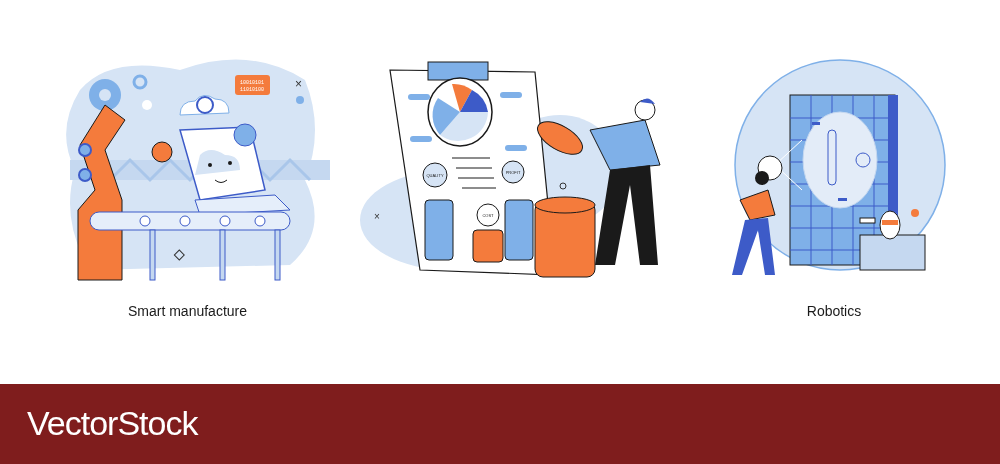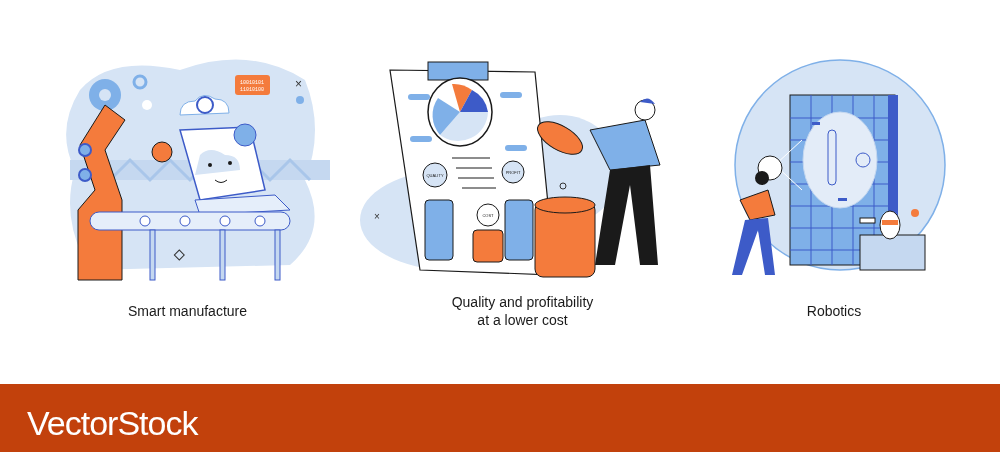--- a/index.html
+++ b/index.html
@@ -1,21 +1,21 @@
 <!DOCTYPE html>
 <html><head>
 <meta charset="utf-8">
 <style>
   * { box-sizing: border-box; margin: 0; padding: 0; }
   html, body { width: 1000px; height: 464px; overflow: hidden; background: #ffffff; }
   body { font-family: "Liberation Sans", sans-serif; position: relative; }
   .panel { position: absolute; top: 0; height: 384px; }
   .panel svg { position: absolute; }
   .caption { position: absolute; font-size: 14px; color: #1a1a1a; text-align: center; line-height: 18px; }
-  .footer { position: absolute; left: 0; top: 384px; width: 1000px; height: 68px; background: #c2410c; }
+  .footer { position: absolute; left: 0; top: 384px; width: 1000px; height: 80px; background: #7f1d1d; }
   .brand { position: absolute; left: 27px; top: 20px; font-size: 34px; color: #ffffff; letter-spacing: -1px; }
   .ref { position: absolute; right: 28px; top: 29px; font-size: 22px; color: #ffffff; letter-spacing: -0.5px; }
 </style>
 </head>
 <body>
 
 <div class="panel" style="left:50px;width:280px;">
   <svg width="280" height="240" viewBox="0 0 280 240" style="left:0;top:50px;">
     <path d="M30 40 Q60 5 130 20 Q200 -5 255 30 Q275 80 255 130 Q280 180 240 215 L40 220 Q10 170 25 120 Q5 80 30 40Z" fill="#d6e4f5"></path>
     <circle cx="55" cy="45" r="16" fill="#7fb0e8"></circle>
@@ -88,24 +88,20 @@
     <rect x="175" y="152" width="60" height="75" rx="8" fill="#f47b3c" stroke="#1a1a1a"></rect>
     <ellipse cx="205" cy="155" rx="30" ry="8" fill="#f47b3c" stroke="#1a1a1a"></ellipse>
     <ellipse cx="200" cy="88" rx="25" ry="12" fill="#f47b3c" stroke="#1a1a1a" transform="rotate(30 200 88)"></ellipse>
     <path d="M230 80 L285 70 L300 115 L250 120 Z" fill="#7fb0e8" stroke="#1a1a1a"></path>
     <circle cx="285" cy="60" r="10" fill="#fff" stroke="#1a1a1a"></circle>
     <path d="M280 52 q8-8 15 2" fill="#3d5bc8"></path>
     <path d="M250 120 L235 215 L255 215 L270 135 L280 215 L298 215 L290 115 Z" fill="#1a1a1a"></path>
     <text x="14" y="170" font-size="10" fill="#333">×</text>
     <circle cx="203" cy="136" r="3" fill="none" stroke="#333"></circle>
   </svg>
-  <div class="caption" style="left:0;top:293px;width:325px;">
-    <div>Quality and profitability</div>
-    <div>at a lower cost</div>
-  </div>
 </div>
 
 <div class="panel" style="left:720px;width:240px;">
   <svg width="240" height="240" viewBox="0 0 240 240" style="left:0;top:50px;">
     <circle cx="120" cy="115" r="105" fill="#d6e4f5" stroke="#7fb0e8" stroke-width="1.5"></circle>
     <rect x="70" y="45" width="105" height="170" fill="#7fb0e8" stroke="#1a1a1a"></rect>
     <g stroke="#3d5bc8" stroke-width="1">
       <line x1="91" y1="45" x2="91" y2="215"></line>
         <line x1="112" y1="45" x2="112" y2="215"></line>
       <line x1="133" y1="45" x2="133" y2="215"></line>

